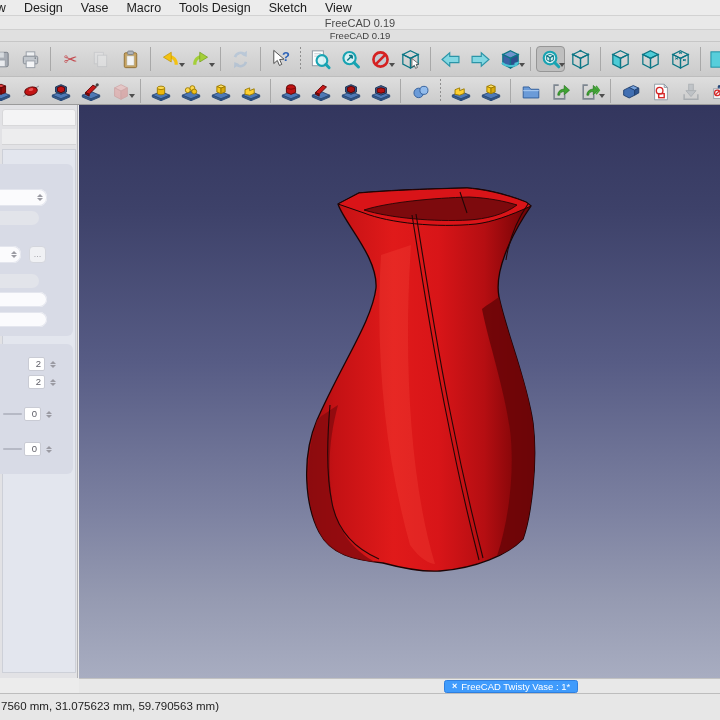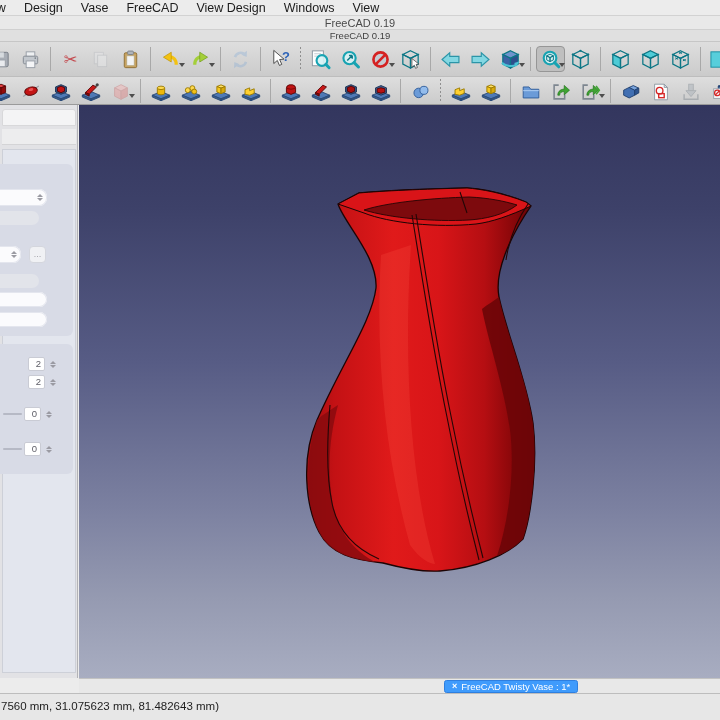--- a/index.html
+++ b/index.html
@@ -83,23 +83,23 @@
   .status-text { position:absolute; left:1px; top:6px; font-size:11.5px; color:#1d1d1d; white-space:nowrap; }
 </style>
 </head>
 <body>
 
 <div class="menubar">
   <div class="menubar-inner" id="menu-items">
       <span class="menu-item">View</span>
       <span class="menu-item">Design</span>
       <span class="menu-item">Vase</span>
-      <span class="menu-item">FreeCAD</span>
-      <span class="menu-item">View Design</span>
-      <span class="menu-item">Windows</span>
+      <span class="menu-item">Macro</span>
+      <span class="menu-item">Tools Design</span>
+      <span class="menu-item">Sketch</span>
       <span class="menu-item">View</span>
     </div>
 </div>
 <div class="titlebar">FreeCAD 0.19</div>
 <div class="titlebar2">FreeCAD 0.19</div>
 
 <div class="toolbar" id="toolbar1">
     <button class="tbtn partial">
       <svg viewBox="0 0 24 24">
         <rect x="4" y="4.5" width="16" height="15" rx="1.5" fill="#a8adb5" stroke="#767c85"></rect>
@@ -591,14 +591,14 @@
   </div>
 </div>
 
 <div class="tabbar">
   <div class="doc-tab">
     <span class="x">×</span>
     <span>FreeCAD Twisty Vase : 1*</span>
   </div>
 </div>
 <div class="statusbar">
-  <span class="status-text">7560 mm, 31.075623 mm, 81.482643 mm)</span>
+  <span class="status-text">7560 mm, 31.075623 mm, 59.790563 mm)</span>
 </div>
 
 </body></html>

